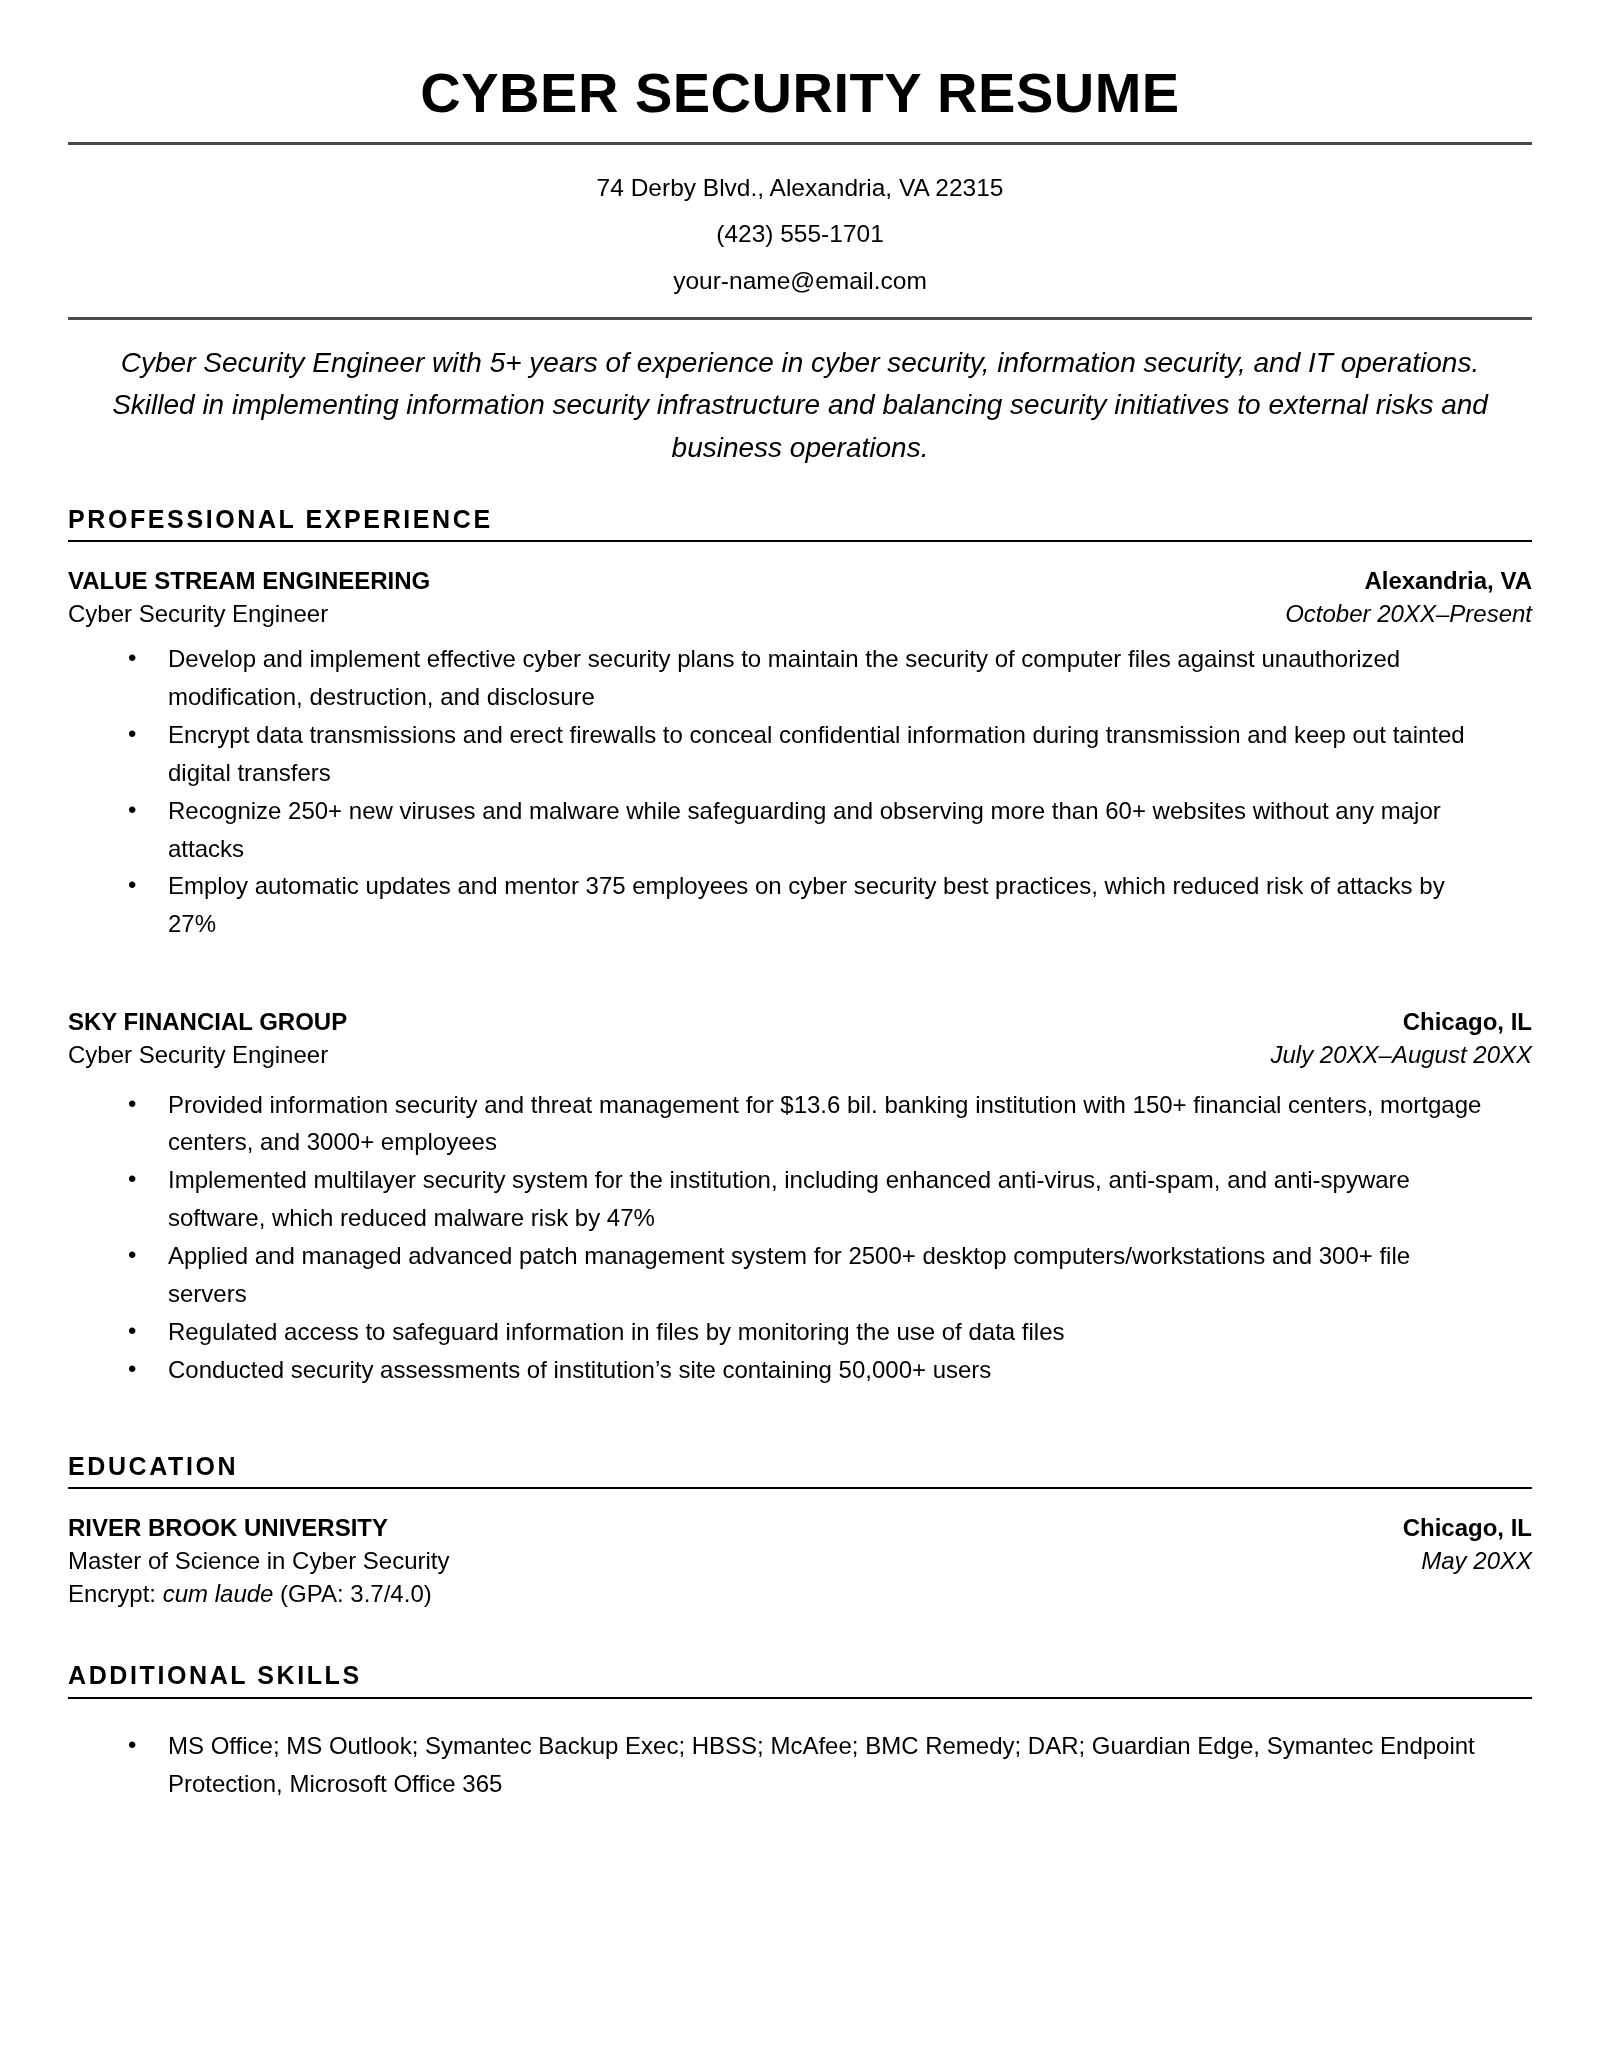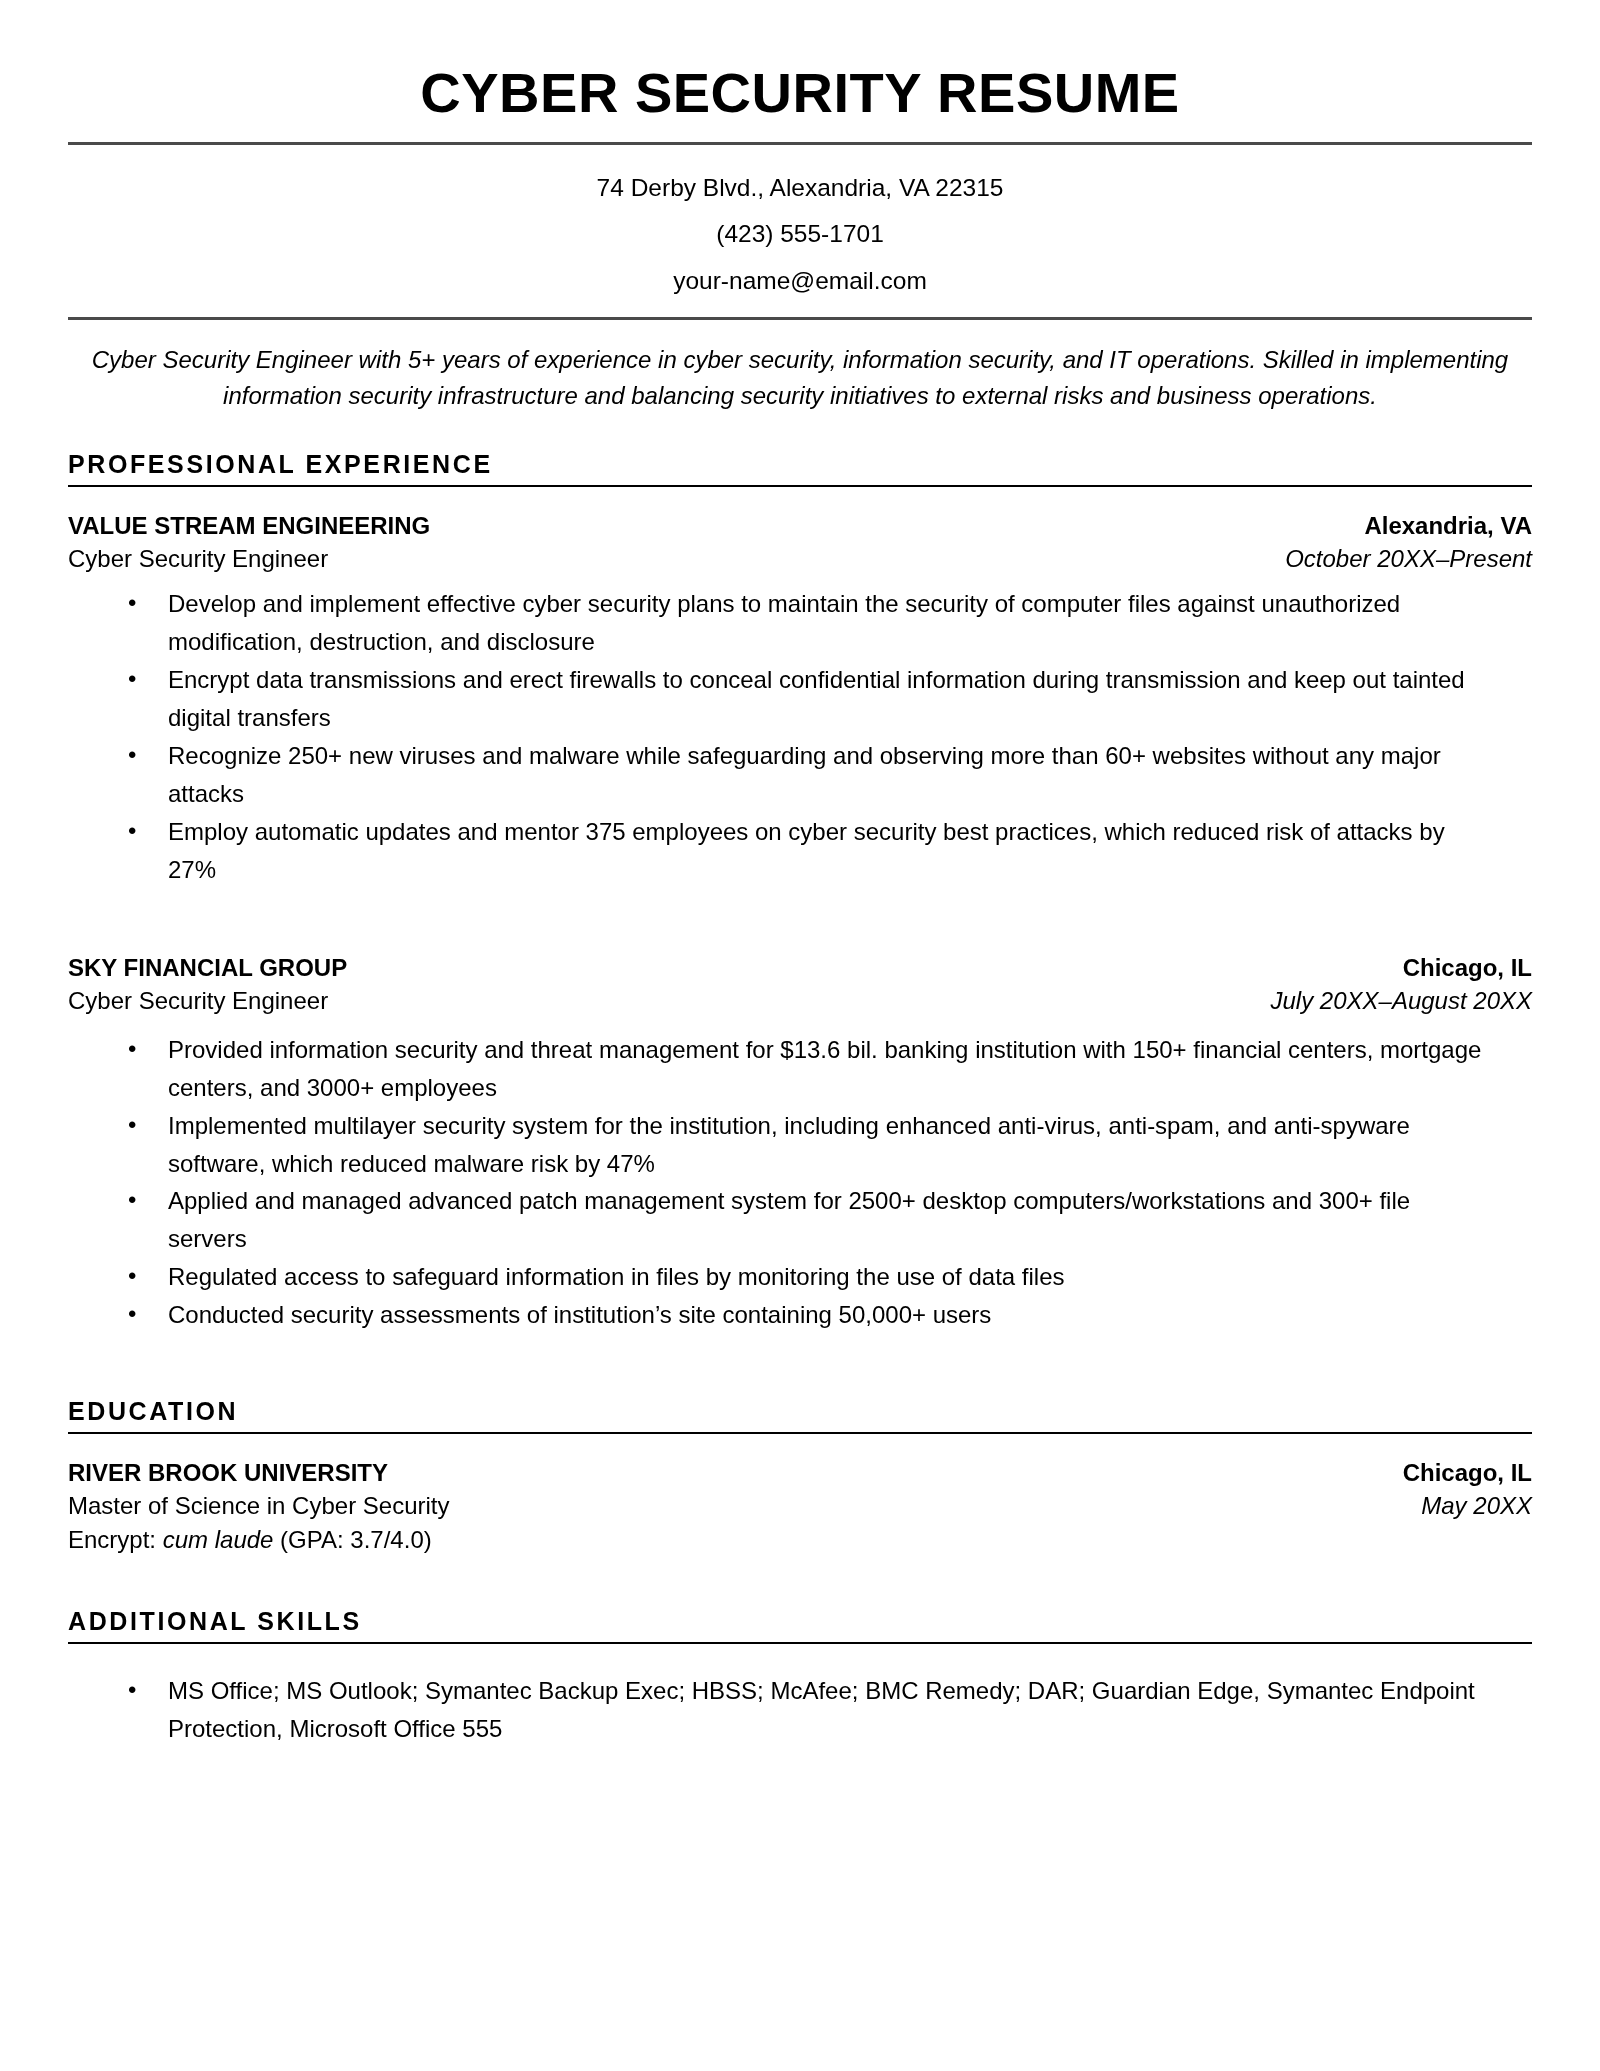--- a/index.html
+++ b/index.html
@@ -49,21 +49,21 @@
     font-size: 24.5px;
     line-height: 1.42;
     padding-top: 14px;
     padding-bottom: 6px;
   }
   .contact-line { display: block; margin-top: 12px; }
 
   
   .summary {
     font-style: italic;
-    font-size: 24px;
+    font-size: 28px;
     line-height: 1.52;
     text-align: center;
     padding: 22px 18px 0 18px;
     margin: 0;
   }
 
   
   .section { margin-top: 34px; }
   .section-title {
     font-size: 25px;
@@ -213,17 +213,17 @@
       </div>
       <div class="sub-line"><span>Encrypt: </span><em>cum laude</em><span> (GPA: 3.7/4.0)</span></div>
     </div>
   </div>
 
   <div class="section" style="margin-top:50px;">
     <div class="section-title">ADDITIONAL SKILLS</div>
     <hr class="section-rule">
 
     <ul class="bullets" style="margin-top:28px;">
-      <li>MS Office; MS Outlook; Symantec Backup Exec; HBSS; McAfee; BMC Remedy; DAR; Guardian Edge, Symantec Endpoint Protection, Microsoft Office 555</li>
+      <li>MS Office; MS Outlook; Symantec Backup Exec; HBSS; McAfee; BMC Remedy; DAR; Guardian Edge, Symantec Endpoint Protection, Microsoft Office 365</li>
     </ul>
   </div>
 
 </div>
 
 </body></html>

